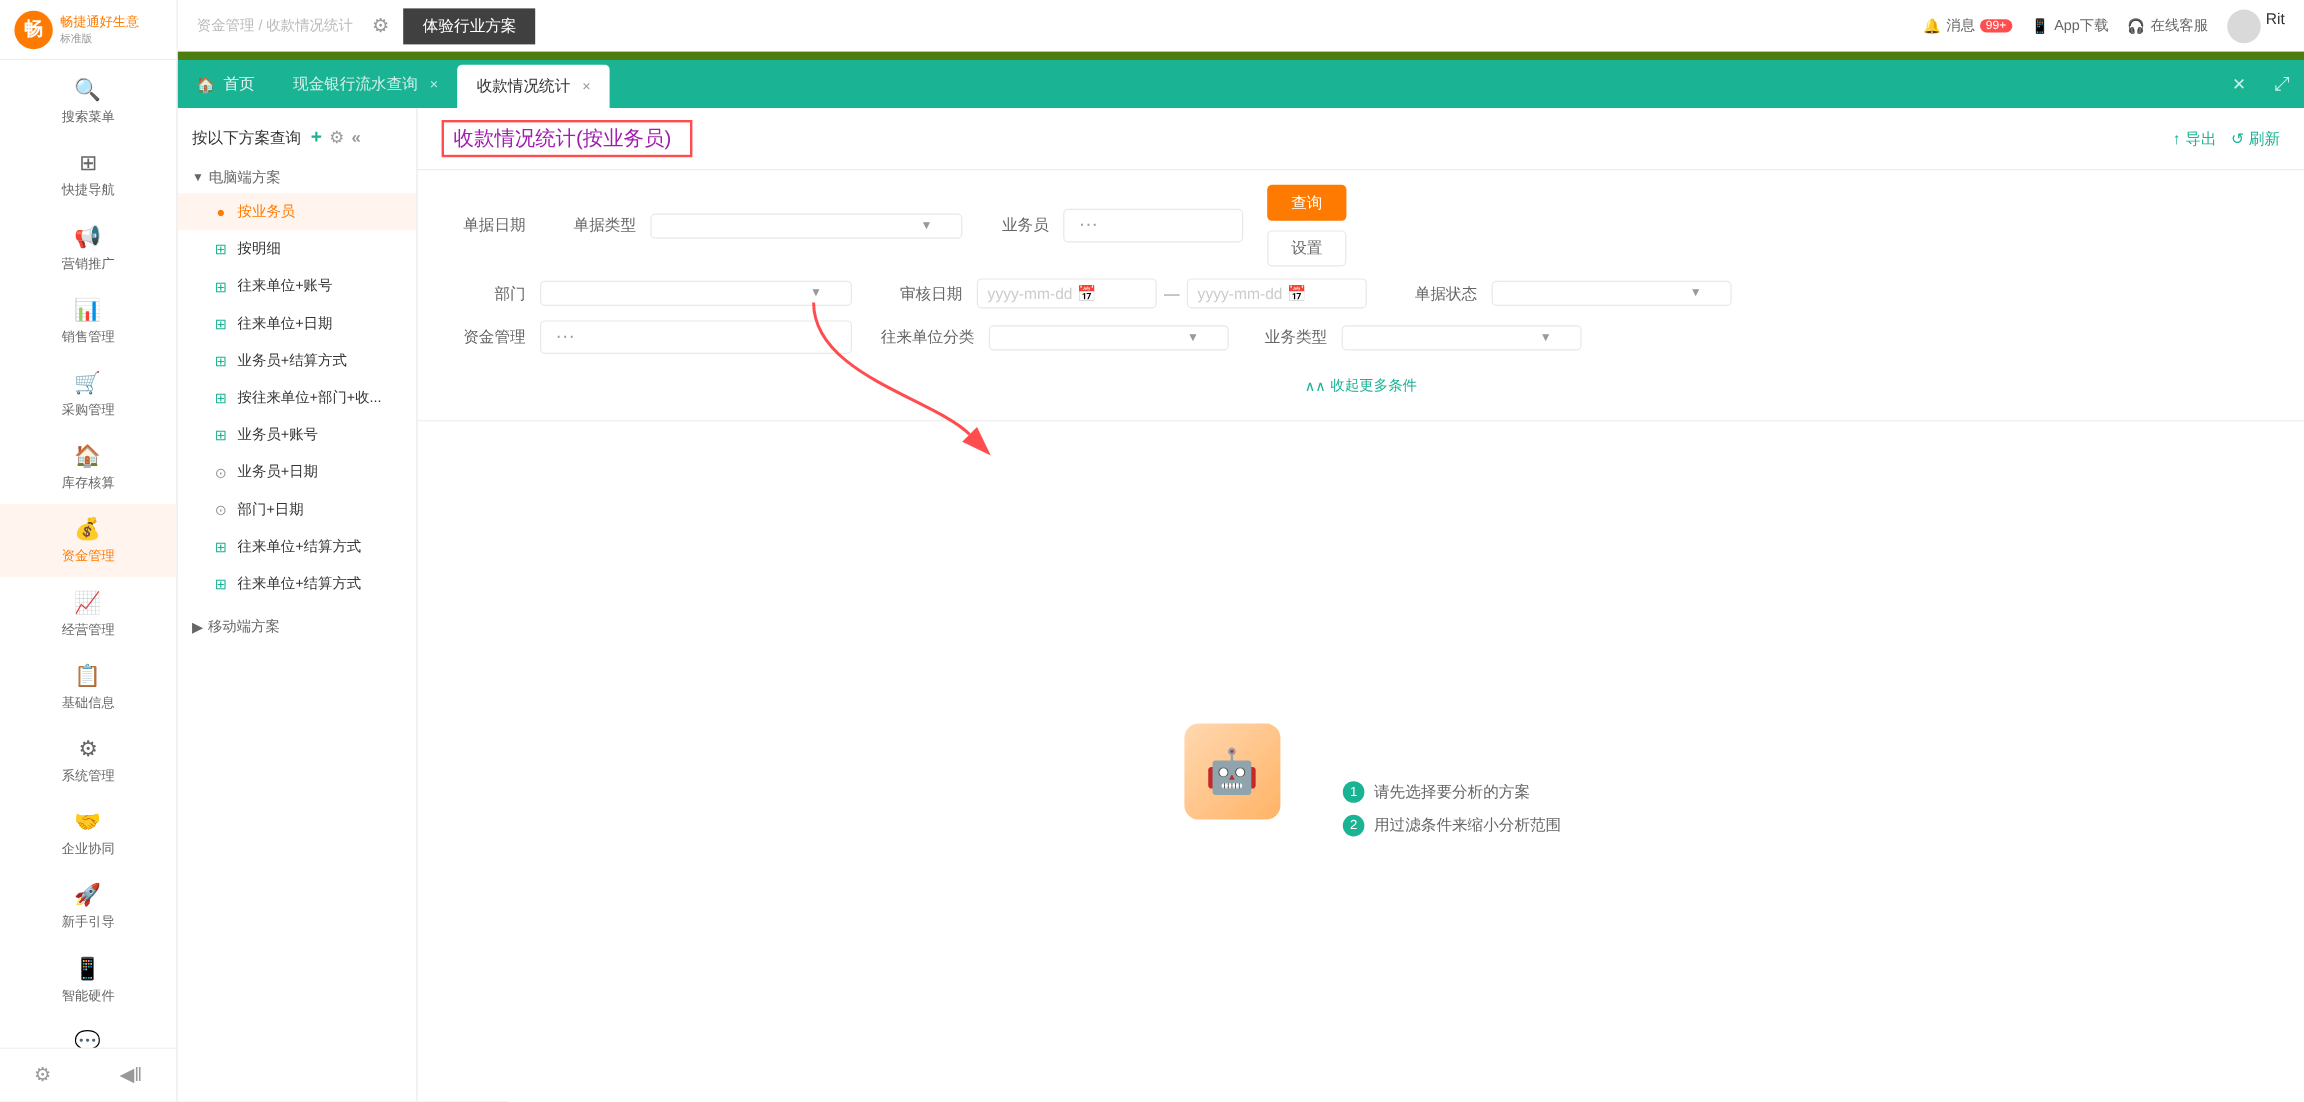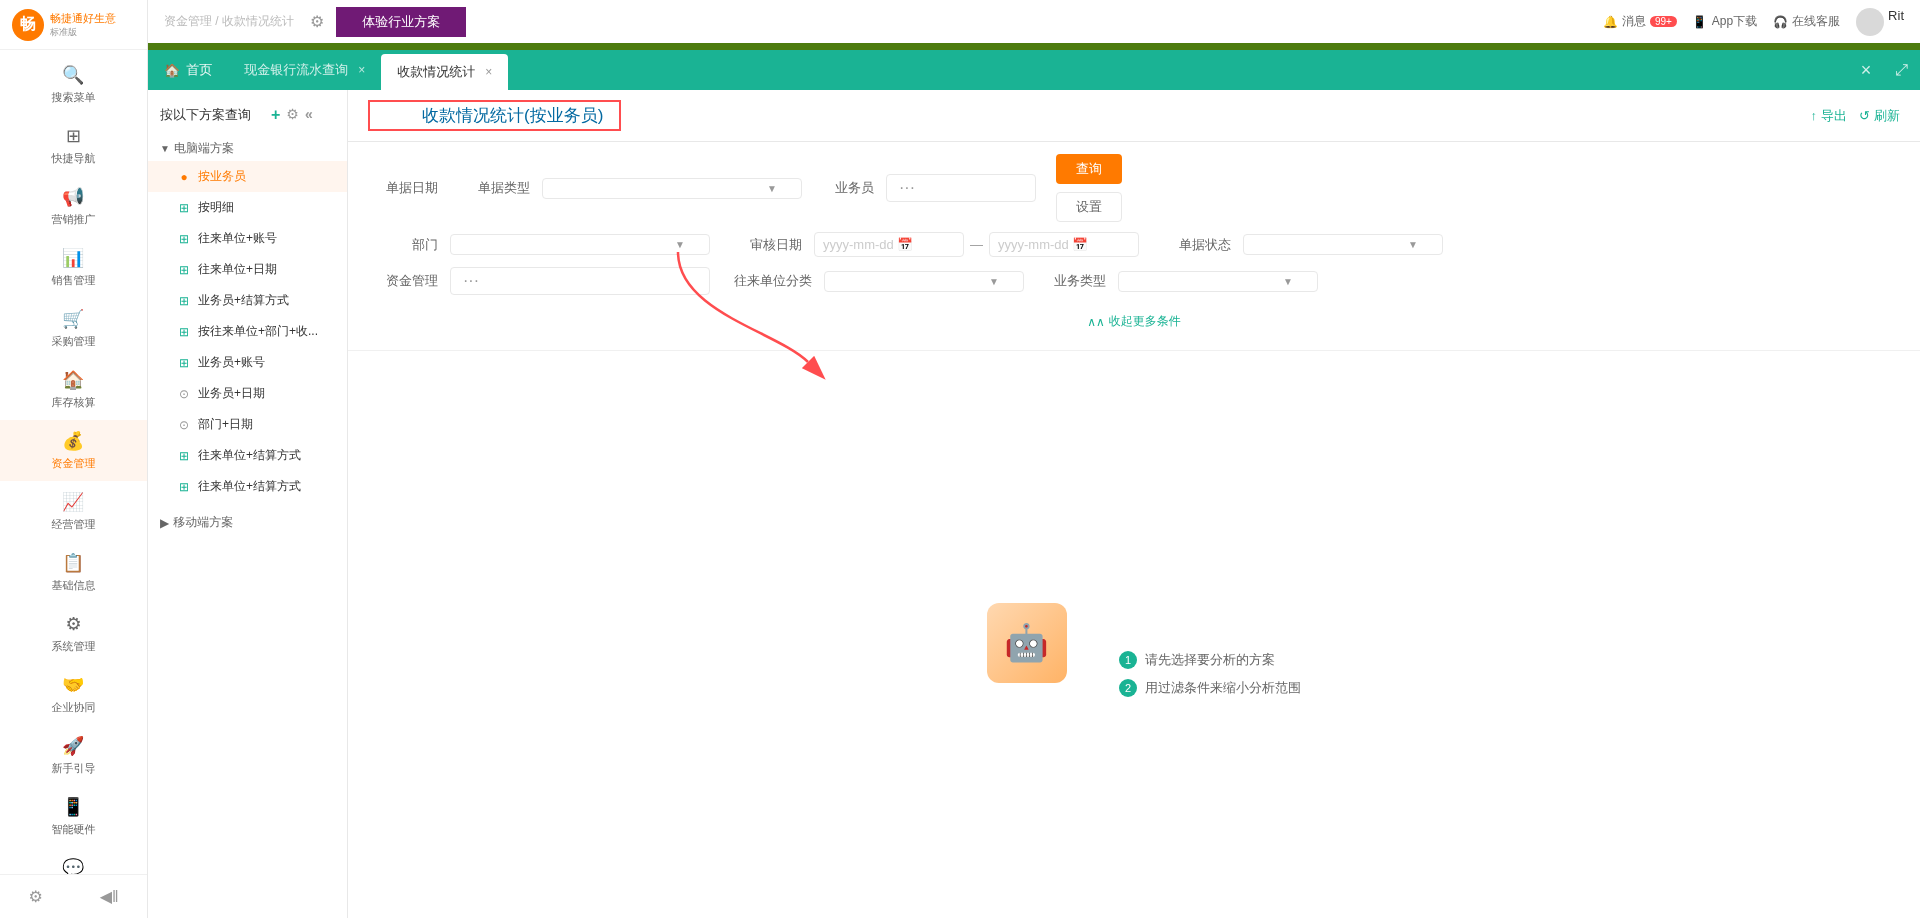--- a/index.html
+++ b/index.html
@@ -21,55 +21,55 @@
 
     
     .topbar { height: 50px; background: #fff; display: flex; align-items: center; padding: 0 16px; border-bottom: 7px solid #4d7c0f; gap: 12px; }
     .topbar-breadcrumb { display: flex; align-items: center; gap: 4px; color: #999; font-size: 12px; }
     .topbar-right { margin-left: auto; display: flex; align-items: center; gap: 16px; }
     .topbar-btn { display: flex; align-items: center; gap: 4px; color: #666; font-size: 12px; cursor: pointer; }
     .badge { background: #ff4d4f; color: white; border-radius: 10px; font-size: 10px; padding: 0 5px; min-width: 18px; text-align: center; }
     .user-info { display: flex; align-items: flex-start; gap: 4px; }
     .user-avatar { width: 28px; height: 28px; border-radius: 50%; background: #d9d9d9; }
     .gear-icon { color: #999; cursor: pointer; font-size: 16px; margin-left: 4px; }
-    .trial-btn { background: #701a75; color: white; border: none; padding: 6px 26px; border-radius: 0; cursor: pointer; font-size: 13px; }
+    .trial-btn { background: #404040; color: white; border: none; padding: 6px 16px; border-radius: 0; cursor: pointer; font-size: 13px; }
 
     
     .tabs { height: 40px; background: #1ab394; display: flex; align-items: center; padding: 0 0 0 0; }
     .tab { padding: 0 16px; height: 40px; display: flex; align-items: center; gap: 6px; cursor: pointer; color: rgba(255,255,255,0.8); font-size: 13px; position: relative; }
     .tab.active { background: #fff; color: #333; border-radius: 4px 4px 0 0; margin-top: 4px; height: 36px; }
     .tab-close { font-size: 12px; color: #999; cursor: pointer; margin-left: 4px; }
     .tab:not(.active) .tab-close { color: rgba(255,255,255,0.7); }
     .tab-home { color: rgba(255,255,255,0.9); }
     .tabs-close-btn { margin-left: auto; color: rgba(255,255,255,0.8); font-size: 18px; padding: 0 12px; cursor: pointer; }
     .tabs-maximize-btn { color: rgba(255,255,255,0.8); font-size: 16px; padding: 0 12px; cursor: pointer; }
 
     
     .page-container { flex: 1; display: flex; overflow: hidden; background: #f5f5f5; }
 
     
     .left-panel { width: 200px; background: #fff; border-right: 1px solid #e8e8e8; display: flex; flex-direction: column; flex-shrink: 0; padding: 8px 0; overflow-y: auto; }
-    .left-panel-header { display: flex; align-items: center; padding: 8px 12px; font-size: 13px; color: #333; gap: 20px; }
+    .left-panel-header { display: flex; align-items: center; padding: 8px 12px; font-size: 13px; color: #333; gap: 8px; }
     .left-panel-header-icons { display: flex; gap: 6px; color: #999; }
     .left-panel-header-icons span { cursor: pointer; font-size: 14px; }
     .scheme-group { padding: 4px 0; }
     .scheme-group-header { display: flex; align-items: center; padding: 4px 12px; font-size: 12px; color: #666; cursor: pointer; gap: 4px; }
     .scheme-group-header .arrow { font-size: 10px; }
     .scheme-item { display: flex; align-items: center; padding: 7px 12px 7px 28px; font-size: 12px; color: #333; cursor: pointer; gap: 6px; }
     .scheme-item.active { color: #ff7a00; background: #fff5ee; }
     .scheme-item-icon { width: 16px; height: 16px; display: flex; align-items: center; justify-content: center; font-size: 12px; color: #ff7a00; }
     .mobile-group { padding: 4px 0; }
     .mobile-group-header { display: flex; align-items: center; padding: 4px 12px; font-size: 12px; color: #666; cursor: pointer; gap: 4px; }
 
     
     .right-content { flex: 1; display: flex; flex-direction: column; overflow: hidden; }
 
     
     .page-header { background: #fff; padding: 10px 20px; display: flex; align-items: center; border-bottom: 1px solid #e8e8e8; }
-    .page-title { font-size: 18px; font-weight: 500; color: #0369a1; border: 2px solid #ff4d4f; padding: 2px 8px; margin-right: 8px; margin-left: 44px; }
+    .page-title { font-size: 18px; font-weight: 500; color: #a21caf; border: 2px solid #ff4d4f; padding: 2px 8px; margin-right: 8px; }
     .page-header-actions { margin-left: auto; display: flex; gap: 12px; }
     .export-btn { display: flex; align-items: center; gap: 4px; color: #1ab394; cursor: pointer; font-size: 13px; }
     .refresh-btn { display: flex; align-items: center; gap: 4px; color: #1ab394; cursor: pointer; font-size: 13px; }
 
     
     .filter-area { background: #fff; padding: 12px 20px; border-bottom: 1px solid #f0f0f0; }
     .filter-row { display: flex; align-items: center; gap: 12px; margin-bottom: 10px; }
     .filter-row:last-child { margin-bottom: 0; }
     .filter-label { width: 70px; text-align: right; color: #666; font-size: 13px; flex-shrink: 0; }
     .filter-value { display: flex; align-items: center; gap: 6px; flex: 1; }

